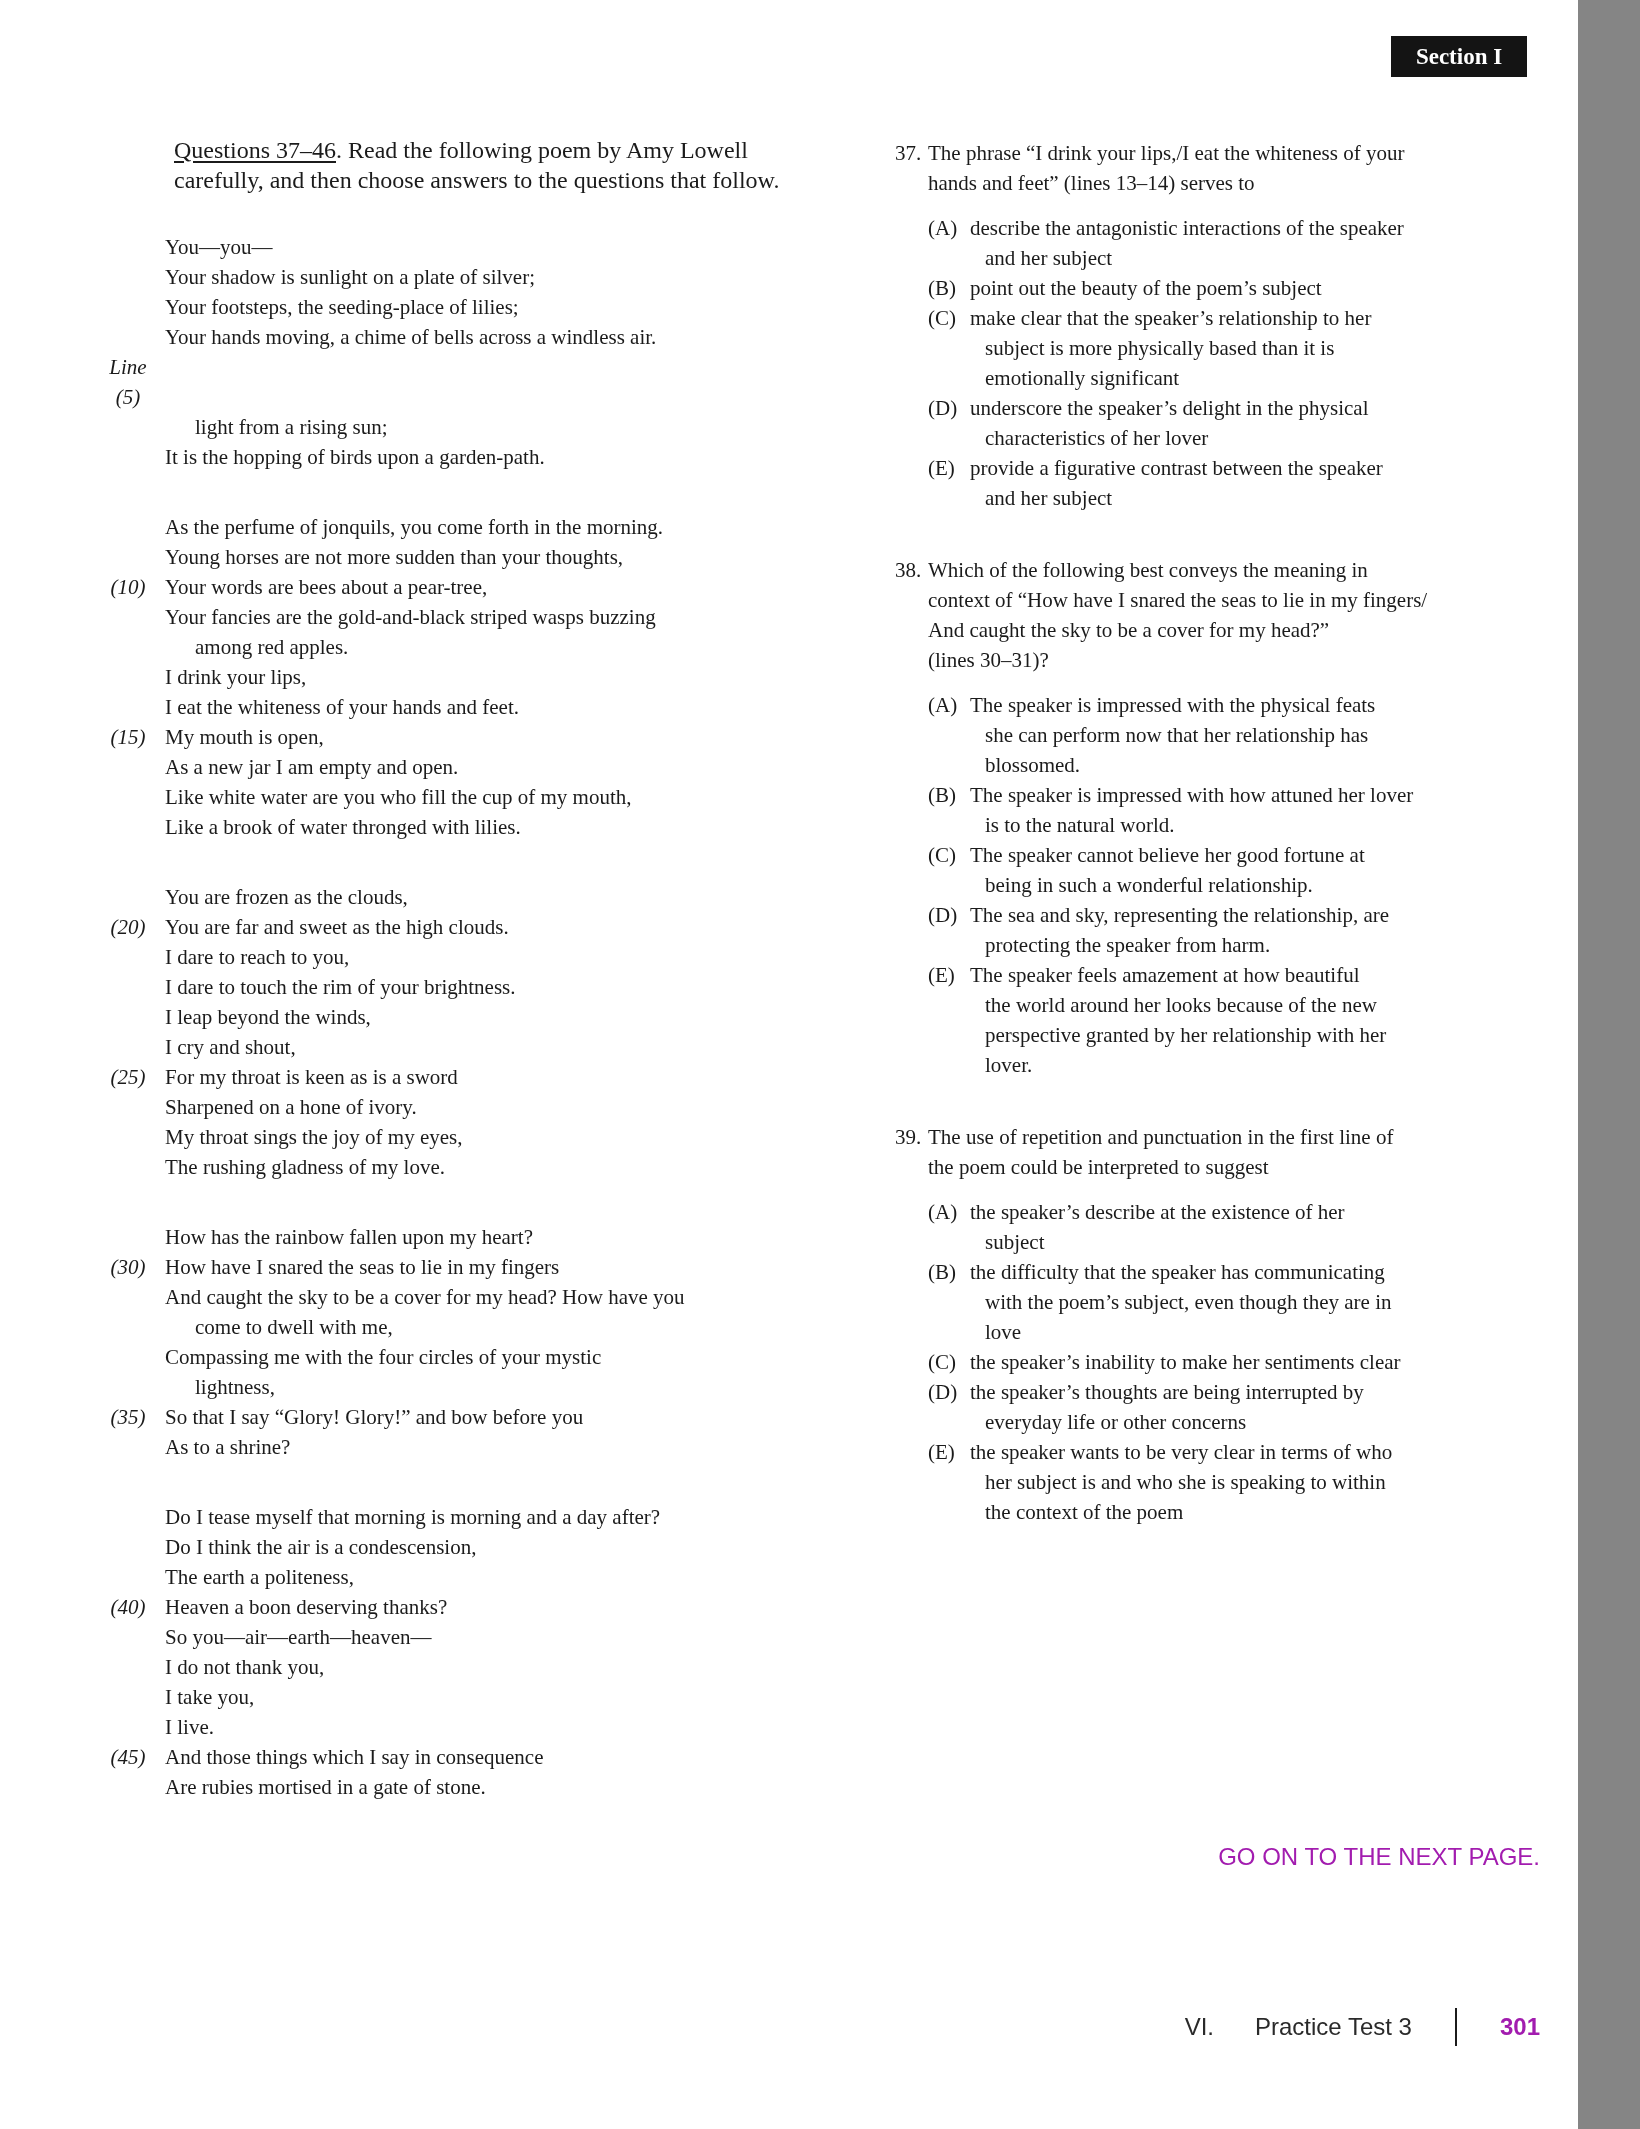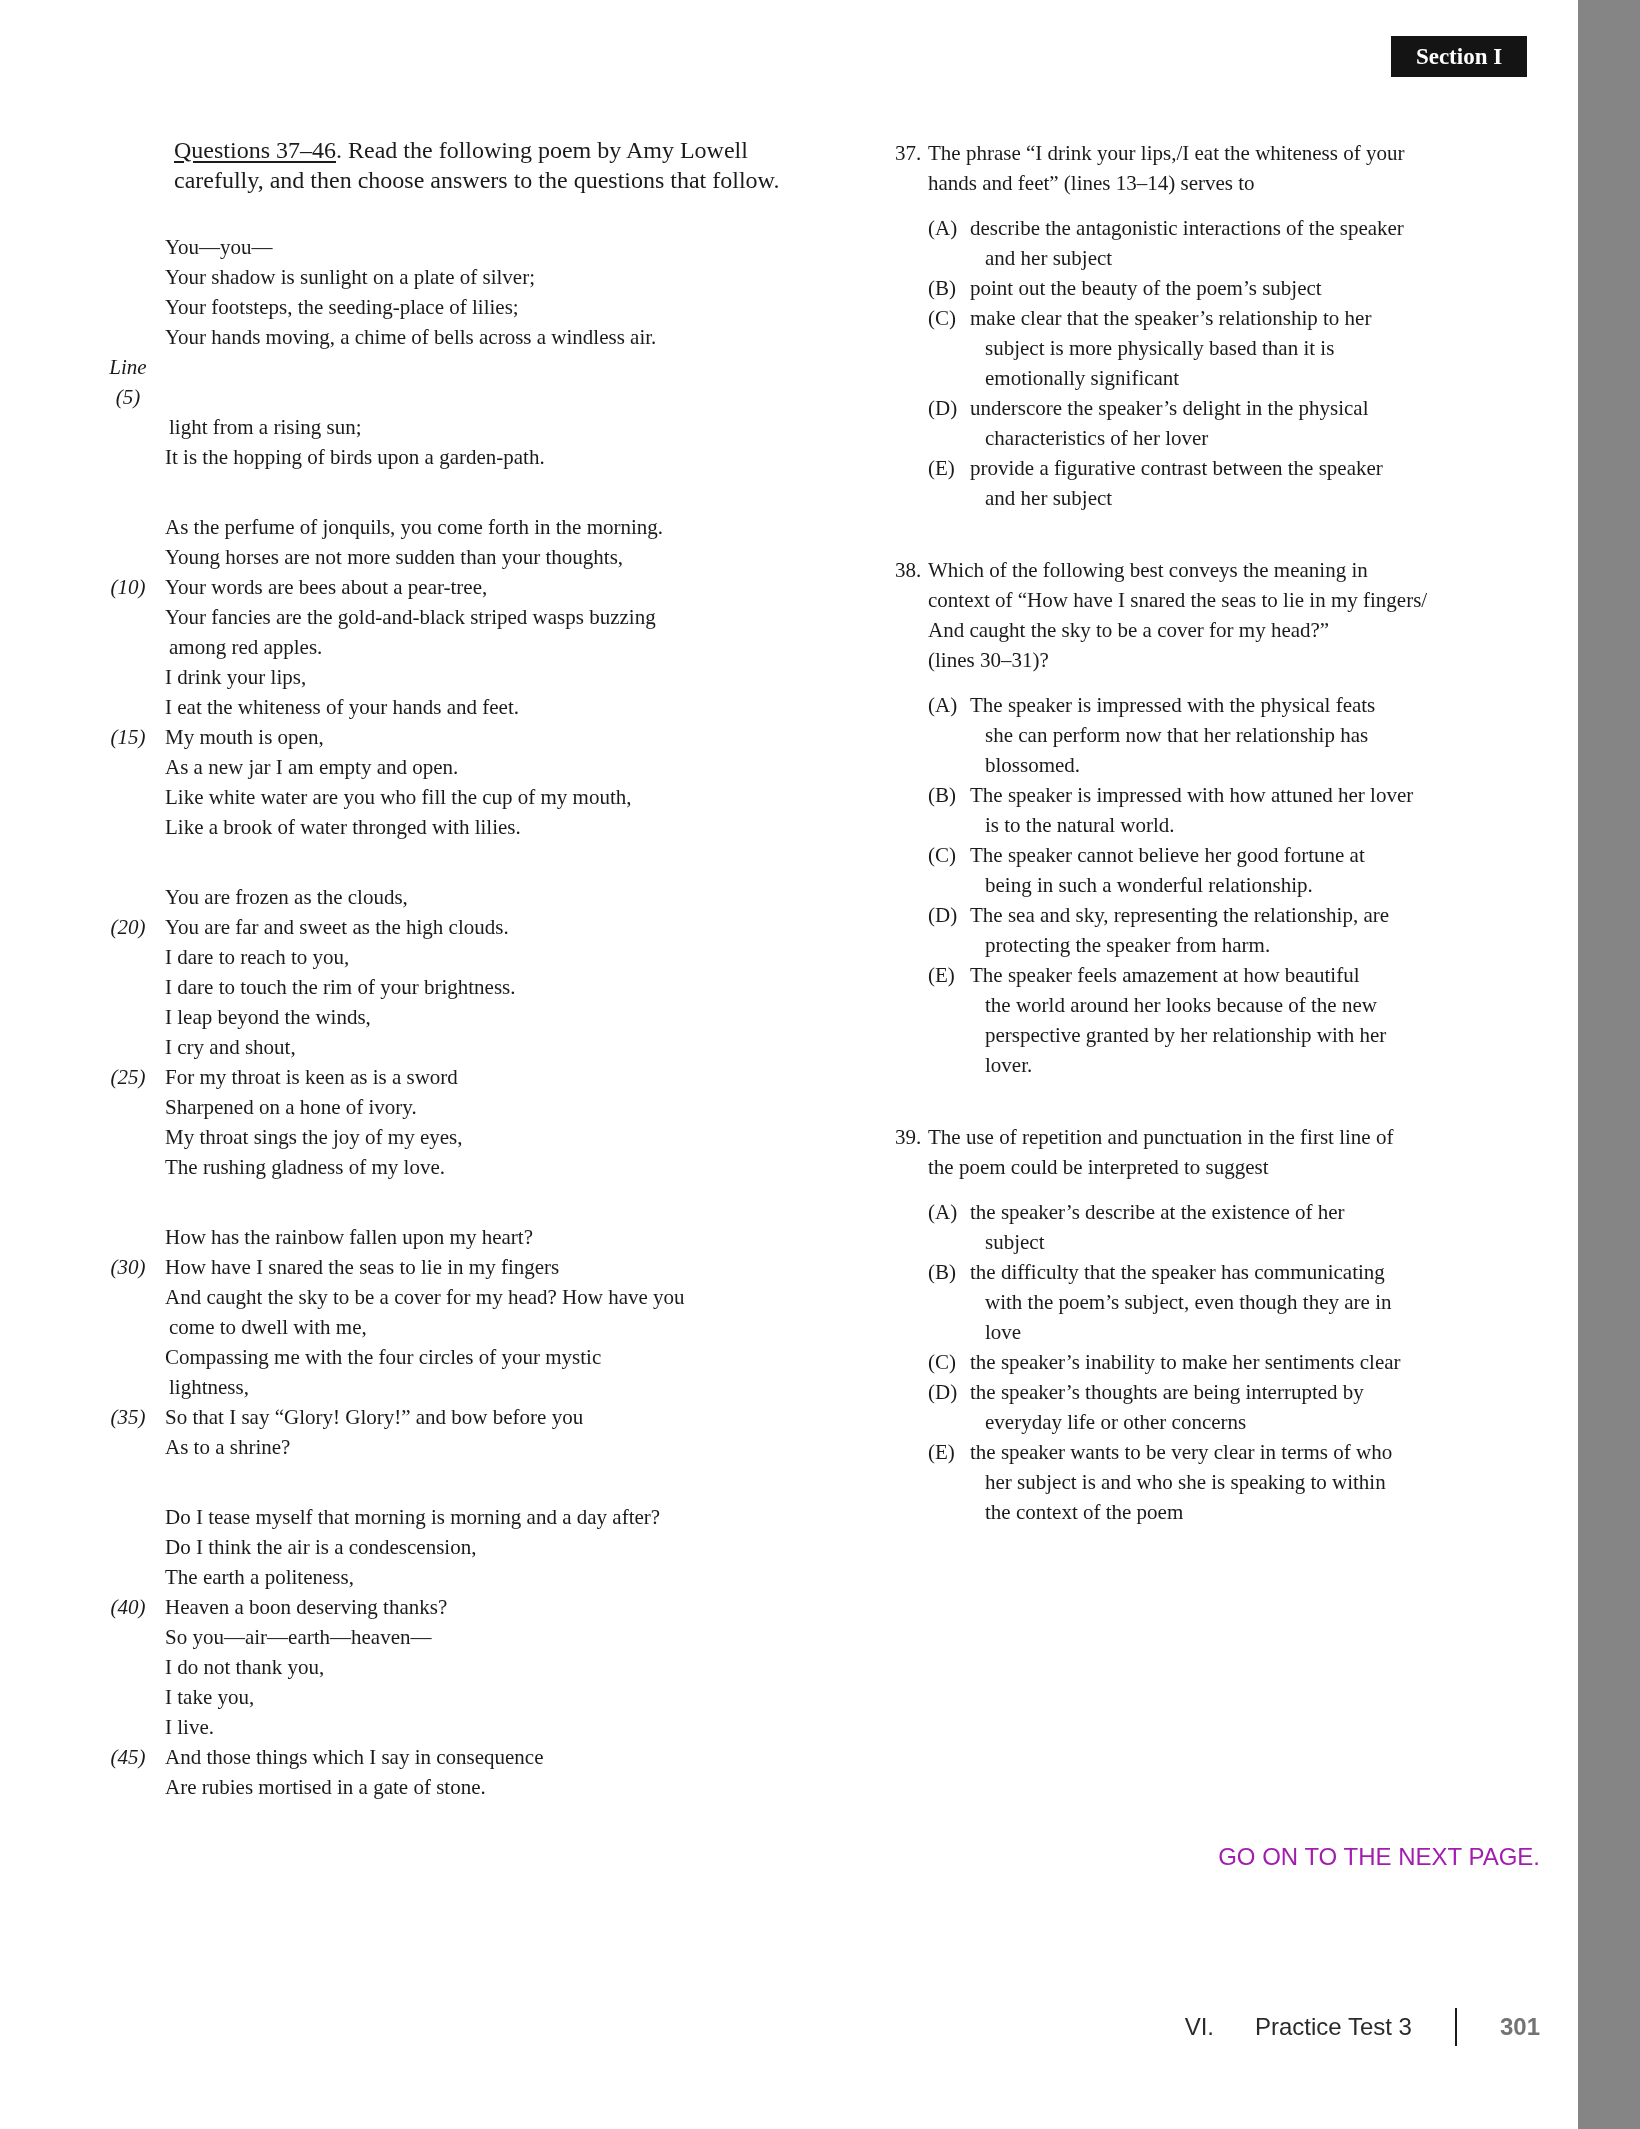--- a/index.html
+++ b/index.html
@@ -44,21 +44,21 @@
     width: 740px;
   }
   .prow { display: flex; line-height: 30px; font-size: 21px; white-space: nowrap; }
   .pgap { height: 40px; }
   .pnum {
     flex: 0 0 64px;
     text-align: center;
     font-style: italic;
   }
   .ptext { margin-left: 5px; }
-  .ptext.ind { margin-left: 9px; }
+  .ptext.ind { margin-left: 35px; }
   
   .questions {
     position: absolute;
     left: 895px; top: 138px;
     width: 660px;
     font-size: 21px; line-height: 30px;
   }
   .question { position: relative; padding-left: 33px; margin-bottom: 42px; white-space: nowrap; }
   .qnum { position: absolute; left: 0; top: 0; }
   .stem { margin-bottom: 15px; }
@@ -84,21 +84,21 @@
     color: #2a2a2a;
     white-space: nowrap;
     gap: 25px;
   }
   .footer .sec { margin-right: 16px; }
   .footer .divider {
     width: 2px; height: 38px;
     background: #1b1b1b;
     margin: 0 18px;
   }
-  .footer .pageno { font-weight: bold; color: #737373; }
+  .footer .pageno { font-weight: bold; color: #a21caf; }
 </style>
 </head>
 <body>
 
 <div class="page">
 
   <div class="gray-bar"></div>
 
   <div class="section-box">
     <span>Section I</span>

